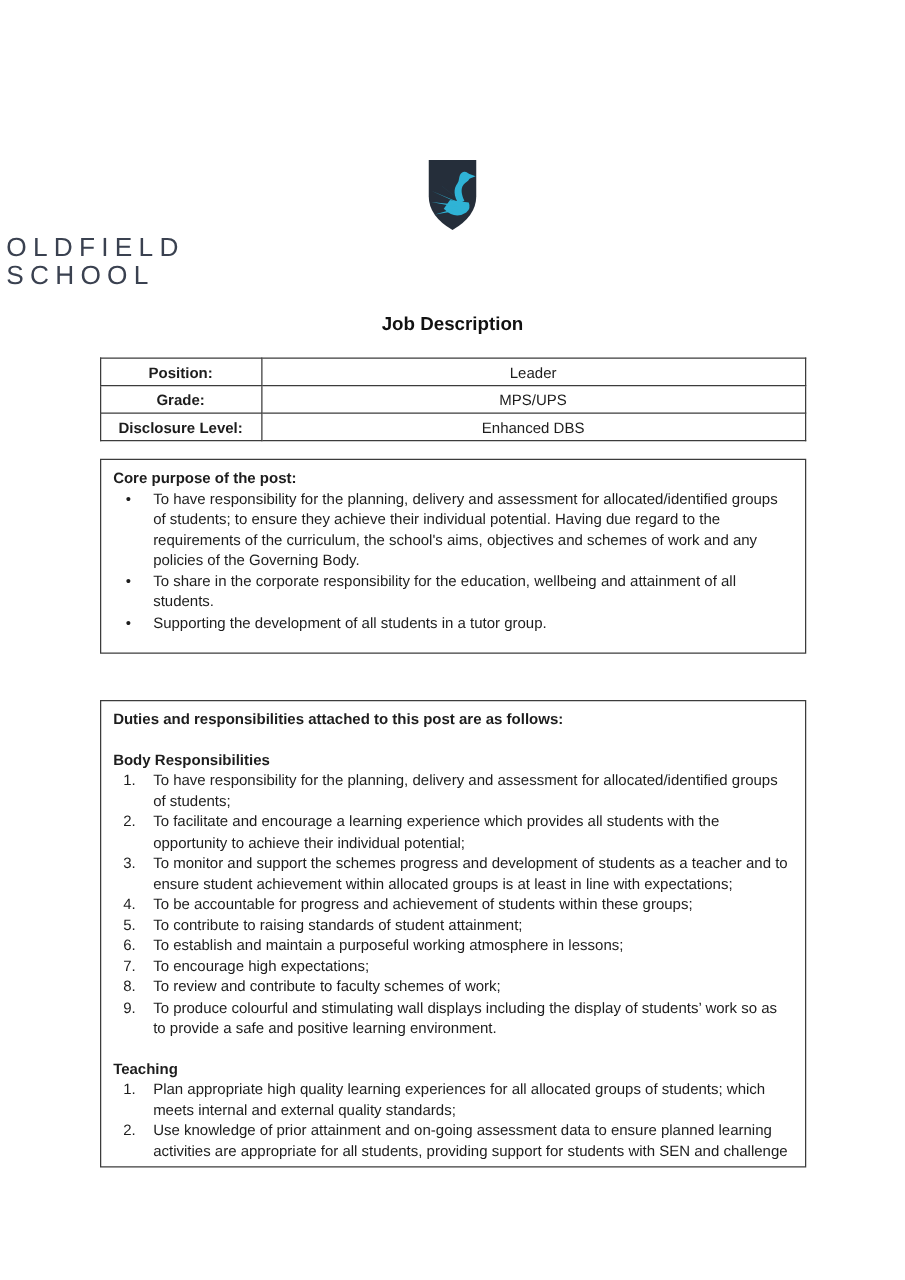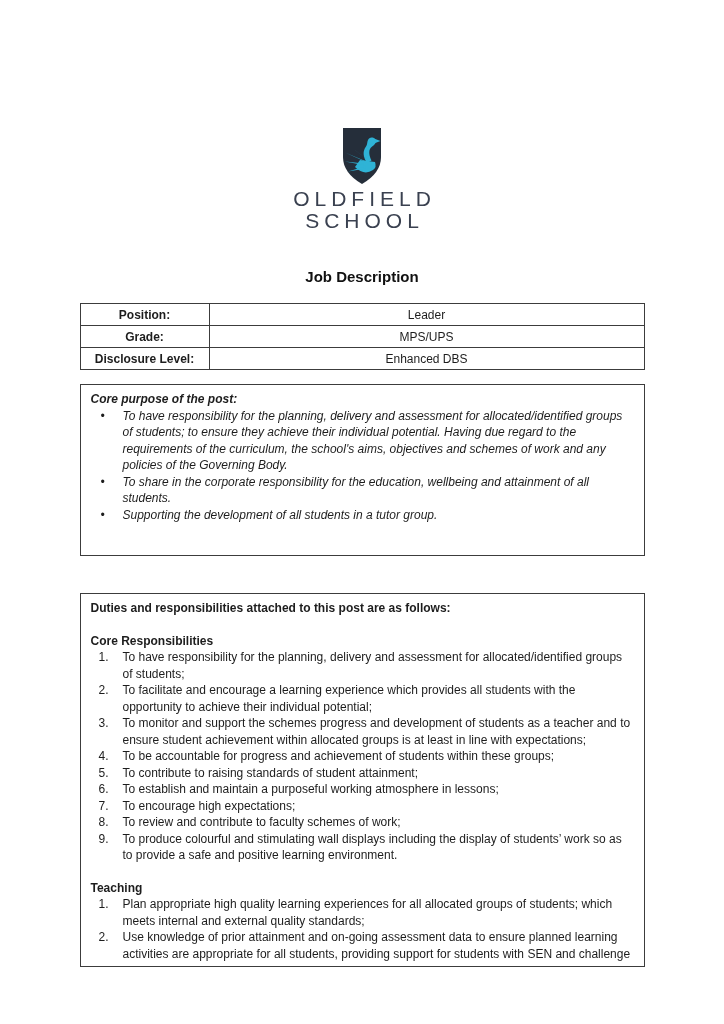--- a/index.html
+++ b/index.html
@@ -6,41 +6,41 @@
   .page{
     position:relative;
     width:724px;height:1024px;
     background:#ffffff;
     font-family:"Liberation Sans","DejaVu Sans",sans-serif;
     color:#1d1d1d;
     overflow:hidden;
   }
   .content{width:565px;margin:0 auto;}
   
-  .logo-block{padding-top:127px;text-align:center;}
+  .logo-block{padding-top:127px;}
   .logo-shield{display:block;margin:0 auto;}
   .wordmark{margin-top:3px;color:#3a4150;font-weight:400;}
   .wordmark .line{font-size:21px;line-height:22px;letter-spacing:5px;text-indent:5px;}
   
-  .doc-title{margin-top:36px;text-align:center;font-size:15px;font-weight:700;color:#111;}
+  .doc-title{margin-top:19px;text-align:center;font-size:15px;font-weight:700;color:#111;}
   
   .info-table{margin-top:18px;border-collapse:collapse;width:565px;}
   .info-table td{
     border:1px solid #3c3c3c;
     font-size:12px;height:21px;
     padding:0 8px;vertical-align:middle;text-align:center;
   }
   .info-table td.lbl{font-weight:700;width:112px;}
   
   .box{
     border:1px solid #3c3c3c;
     padding:6px 10px;
     font-size:12px;line-height:16.5px;
   }
-  .box-1{margin-top:14px;padding-bottom:32px;font-style:italic;}
+  .box-1{margin-top:14px;padding-bottom:16px;}
   .box-2{margin-top:37px;padding-bottom:4px;}
   .box-heading{font-weight:700;}
   .sub-heading{font-weight:700;margin-top:16px;}
   ul.bullet-list,ol.num-list{margin:0;padding:0;list-style:none;}
   ul.bullet-list li{position:relative;padding-left:32px;}
   ul.bullet-list li::before{content:"\2022";position:absolute;left:10px;top:0;}
   ol.num-list{counter-reset:n;}
   ol.num-list li{position:relative;padding-left:32px;counter-increment:n;}
   ol.num-list li::before{content:counter(n) ".";position:absolute;left:8px;top:0;}
 </style>
@@ -94,21 +94,21 @@
       <ul class="bullet-list">
         <li>To have responsibility for the planning, delivery and assessment for allocated/identified groups of students; to ensure they achieve their individual potential. Having due regard to the requirements of the curriculum, the school's aims, objectives and schemes of work and any policies of the Governing Body.</li>
         <li>To share in the corporate responsibility for the education, wellbeing and attainment of all students.</li>
         <li>Supporting the development of all students in a tutor group.</li>
       </ul>
     </div>
 
     <div class="box box-2">
       <div class="box-heading">Duties and responsibilities attached to this post are as follows:</div>
 
-      <div class="sub-heading">Core Responsibilities</div>
+      <div class="sub-heading">Body Responsibilities</div>
       <ol class="num-list">
         <li>To have responsibility for the planning, delivery and assessment for allocated/identified groups of students;</li>
         <li>To facilitate and encourage a learning experience which provides all students with the opportunity to achieve their individual potential;</li>
         <li>To monitor and support the schemes progress and development of students as a teacher and to ensure student achievement within allocated groups is at least in line with expectations;</li>
         <li>To be accountable for progress and achievement of students within these groups;</li>
         <li>To contribute to raising standards of student attainment;</li>
         <li>To establish and maintain a purposeful working atmosphere in lessons;</li>
         <li>To encourage high expectations;</li>
         <li>To review and contribute to faculty schemes of work;</li>
         <li>To produce colourful and stimulating wall displays including the display of students’ work so as to provide a safe and positive learning environment.</li>

